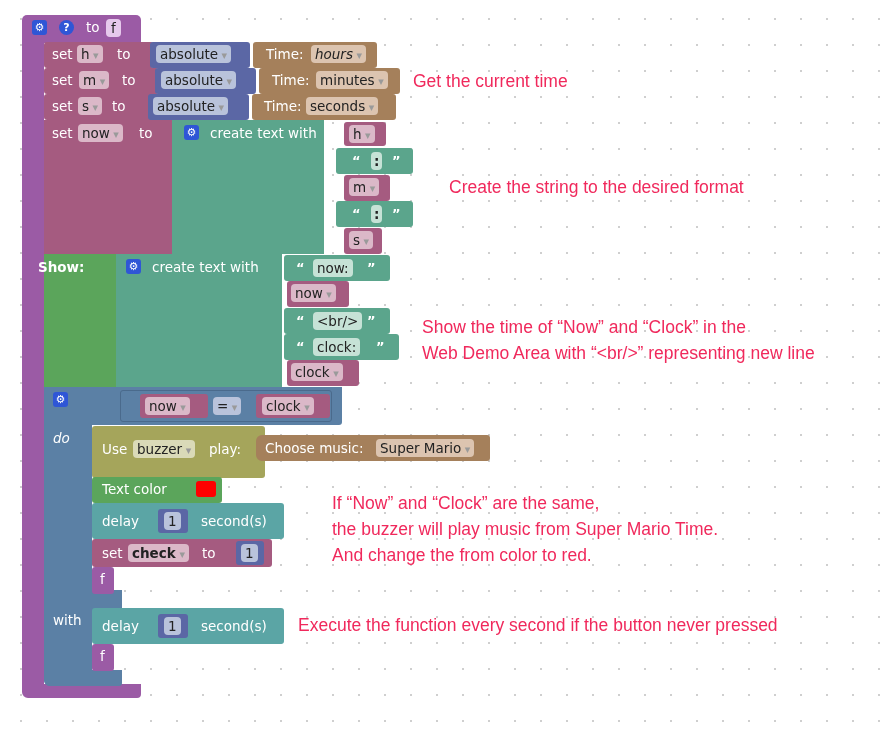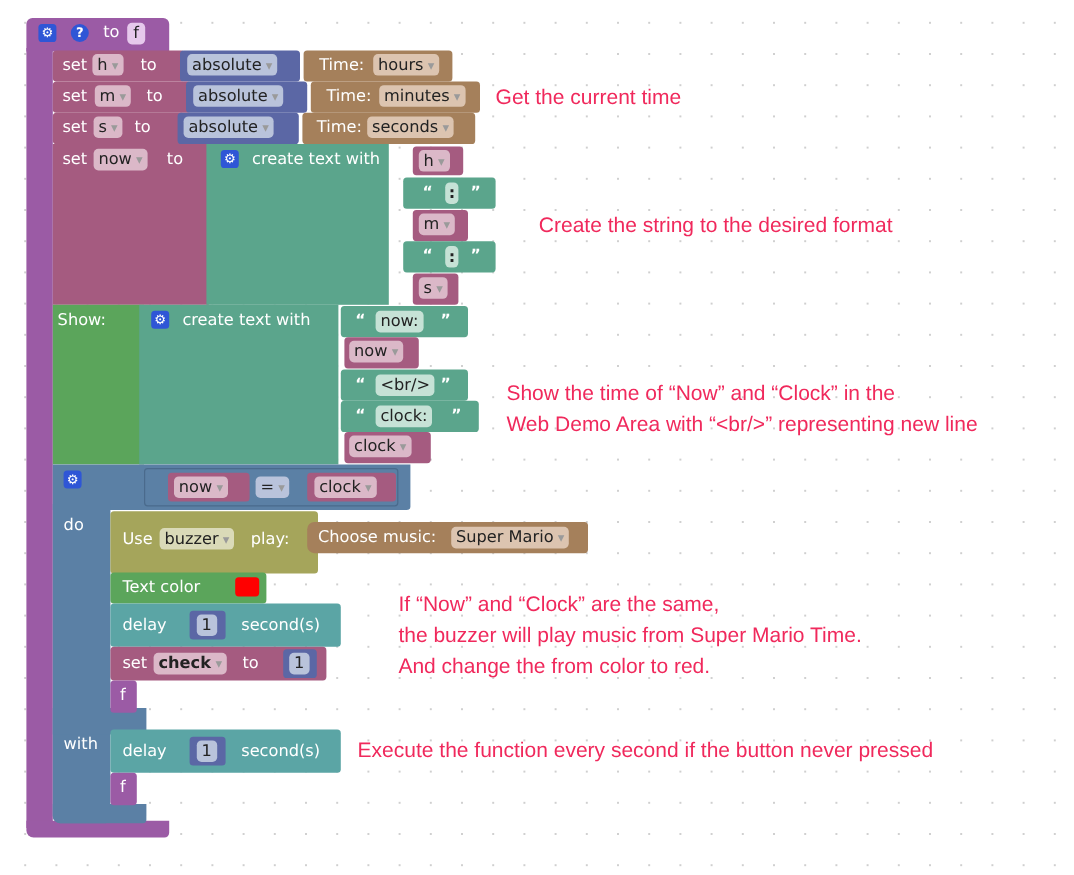--- a/index.html
+++ b/index.html
@@ -48,21 +48,21 @@
 <span class="field" style="left:106px;top:19px;background:#e6c9ec;padding:0 5px;">f</span>
 
 <div class="blk" style="left:44px;top:42px;width:110px;height:26px;background:#a55b80;"></div>
 <span class="txt" style="left:52px;top:45px;">set</span>
 <span class="field var dd" style="left:77px;top:45px;">h</span>
 <span class="txt" style="left:117px;top:45px;">to</span>
 <div class="blk" style="left:150px;top:42px;width:100px;height:26px;background:#5b67a5;"></div>
 <span class="field math dd" style="left:156px;top:45px;">absolute</span>
 <div class="blk" style="left:253px;top:42px;width:124px;height:26px;background:#a5805b;"></div>
 <span class="txt" style="left:266px;top:45px;">Time:</span>
-<span class="field time dd" style="left:311px;top:45px;">hours</span>
+<span class="field time dd" style="left:311px;top:45px;font-style:italic;">hours</span>
 
 <div class="blk" style="left:44px;top:68px;width:115px;height:26px;background:#a55b80;"></div>
 <span class="txt" style="left:52px;top:71px;">set</span>
 <span class="field var dd" style="left:79px;top:71px;">m</span>
 <span class="txt" style="left:122px;top:71px;">to</span>
 <div class="blk" style="left:155px;top:68px;width:101px;height:26px;background:#5b67a5;"></div>
 <span class="field math dd" style="left:161px;top:71px;">absolute</span>
 <div class="blk" style="left:259px;top:68px;width:141px;height:26px;background:#a5805b;"></div>
 <span class="txt" style="left:272px;top:71px;">Time:</span>
 <span class="field time dd" style="left:316px;top:71px;text-align:right;">minutes</span>
@@ -94,21 +94,21 @@
 <div class="blk" style="left:344px;top:175px;width:46px;height:26px;background:#a55b80;"></div>
 <span class="field var dd" style="left:349px;top:178px;">m</span>
 <div class="blk" style="left:336px;top:201px;width:77px;height:26px;background:#5ba58c;"></div>
 <span class="quote" style="left:352px;top:205px;">“</span>
 <span class="field str" style="left:371px;top:205px;padding:0 3px;font-weight:bold;">:</span>
 <span class="quote" style="left:392px;top:205px;">”</span>
 <div class="blk" style="left:344px;top:228px;width:38px;height:26px;background:#a55b80;"></div>
 <span class="field var dd" style="left:349px;top:231px;">s</span>
 
 <div class="blk" style="left:44px;top:254px;width:76px;height:133px;background:#5ba55b;border-radius:0;"></div>
-<span class="txt" style="left:48px;top:258px;">Show:</span>
+<span class="txt" style="left:38px;top:258px;font-weight:bold;">Show:</span>
 <div class="blk" style="left:116px;top:254px;width:166px;height:133px;background:#5ba58c;border-radius:0;"></div>
 <div class="gear" style="left:126px;top:259px;">⚙</div>
 <span class="txt" style="left:152px;top:258px;">create text with</span>
 
 <div class="blk" style="left:284px;top:255px;width:106px;height:26px;background:#5ba58c;"></div>
 <span class="quote" style="left:296px;top:259px;">“</span>
 <span class="field str" style="left:313px;top:259px;">now:</span>
 <span class="quote" style="left:367px;top:259px;">”</span>
 <div class="blk" style="left:287px;top:281px;width:62px;height:26px;background:#a55b80;"></div>
 <span class="field var dd" style="left:291px;top:284px;">now</span>
@@ -130,21 +130,21 @@
 <div class="gear" style="left:53px;top:392px;">⚙</div>
 <span class="txt" style="left:80px;top:396px;margin-left:40px;">if</span>
 
 <div class="blk" style="left:120px;top:390px;width:212px;height:32px;background:#5b80a5;border:1px solid #4a6a8c;"></div>
 <div class="blk" style="left:140px;top:394px;width:68px;height:24px;background:#a55b80;"></div>
 <span class="field var dd" style="left:145px;top:397px;">now</span>
 <span class="field math dd" style="left:213px;top:397px;">=</span>
 <div class="blk" style="left:256px;top:394px;width:74px;height:24px;background:#a55b80;"></div>
 <span class="field var dd" style="left:262px;top:397px;">clock</span>
 
-<span class="txt" style="left:53px;top:429px;">do</span>
+<span class="txt" style="left:53px;top:429px;font-style:italic;">do</span>
 
 <div class="blk" style="left:92px;top:426px;width:173px;height:52px;background:#a5a55b;"></div>
 <span class="txt" style="left:102px;top:440px;">Use</span>
 <span class="field dd" style="left:133px;top:440px;background:#dadab8;">buzzer</span>
 <span class="txt" style="left:209px;top:440px;">play:</span>
 <div class="blk" style="left:256px;top:435px;width:234px;height:26px;background:#a5805b;border-radius:6px 3px 3px 6px;"></div>
 <span class="txt" style="left:265px;top:439px;">Choose music:</span>
 <span class="field time dd" style="left:376px;top:439px;">Super Mario</span>
 
 <div class="blk" style="left:92px;top:477px;width:130px;height:26px;background:#5ba55b;"></div>

